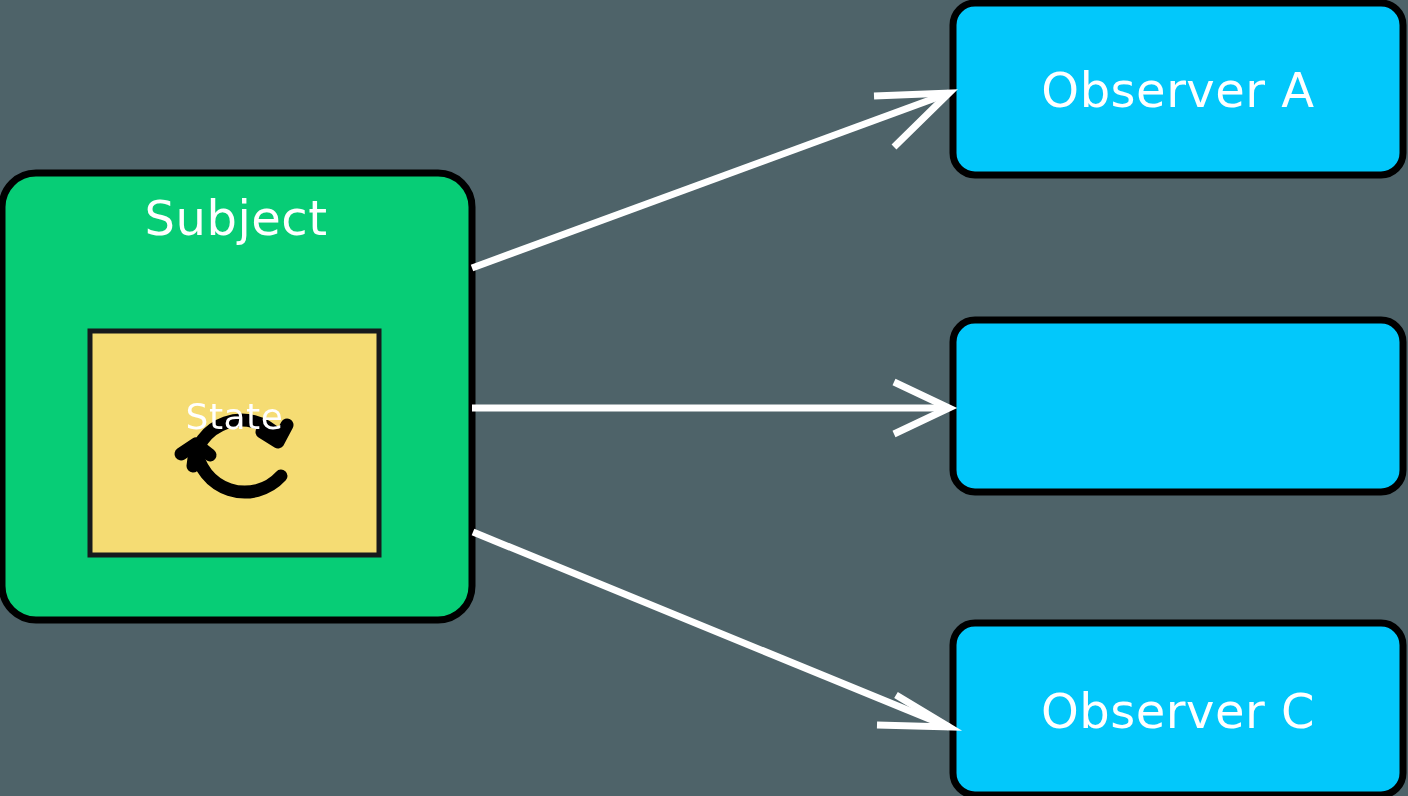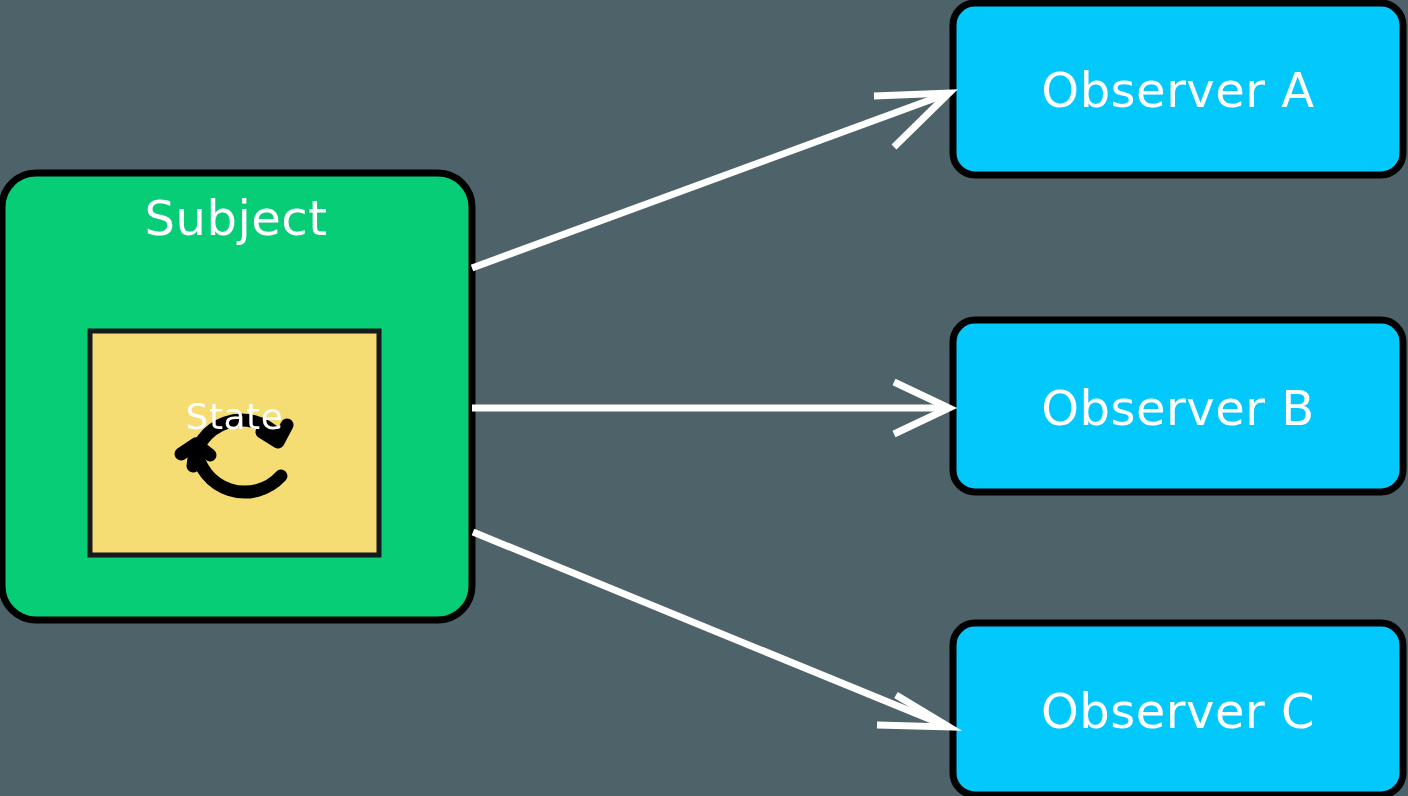--- a/index.html
+++ b/index.html
@@ -113,17 +113,16 @@
 
     </g>
   </svg>
 
   <div class="node-label subject-title">Subject</div>
 
   <div class="node-label state-title">State</div>
 
   <div class="node-label observer-label obs-a">Observer A</div>
 
-  <div class="node-label observer-label obs-b">Observer B</div>
 
   <div class="node-label observer-label obs-c">Observer C</div>
 
 </div>
 
 </body></html>

